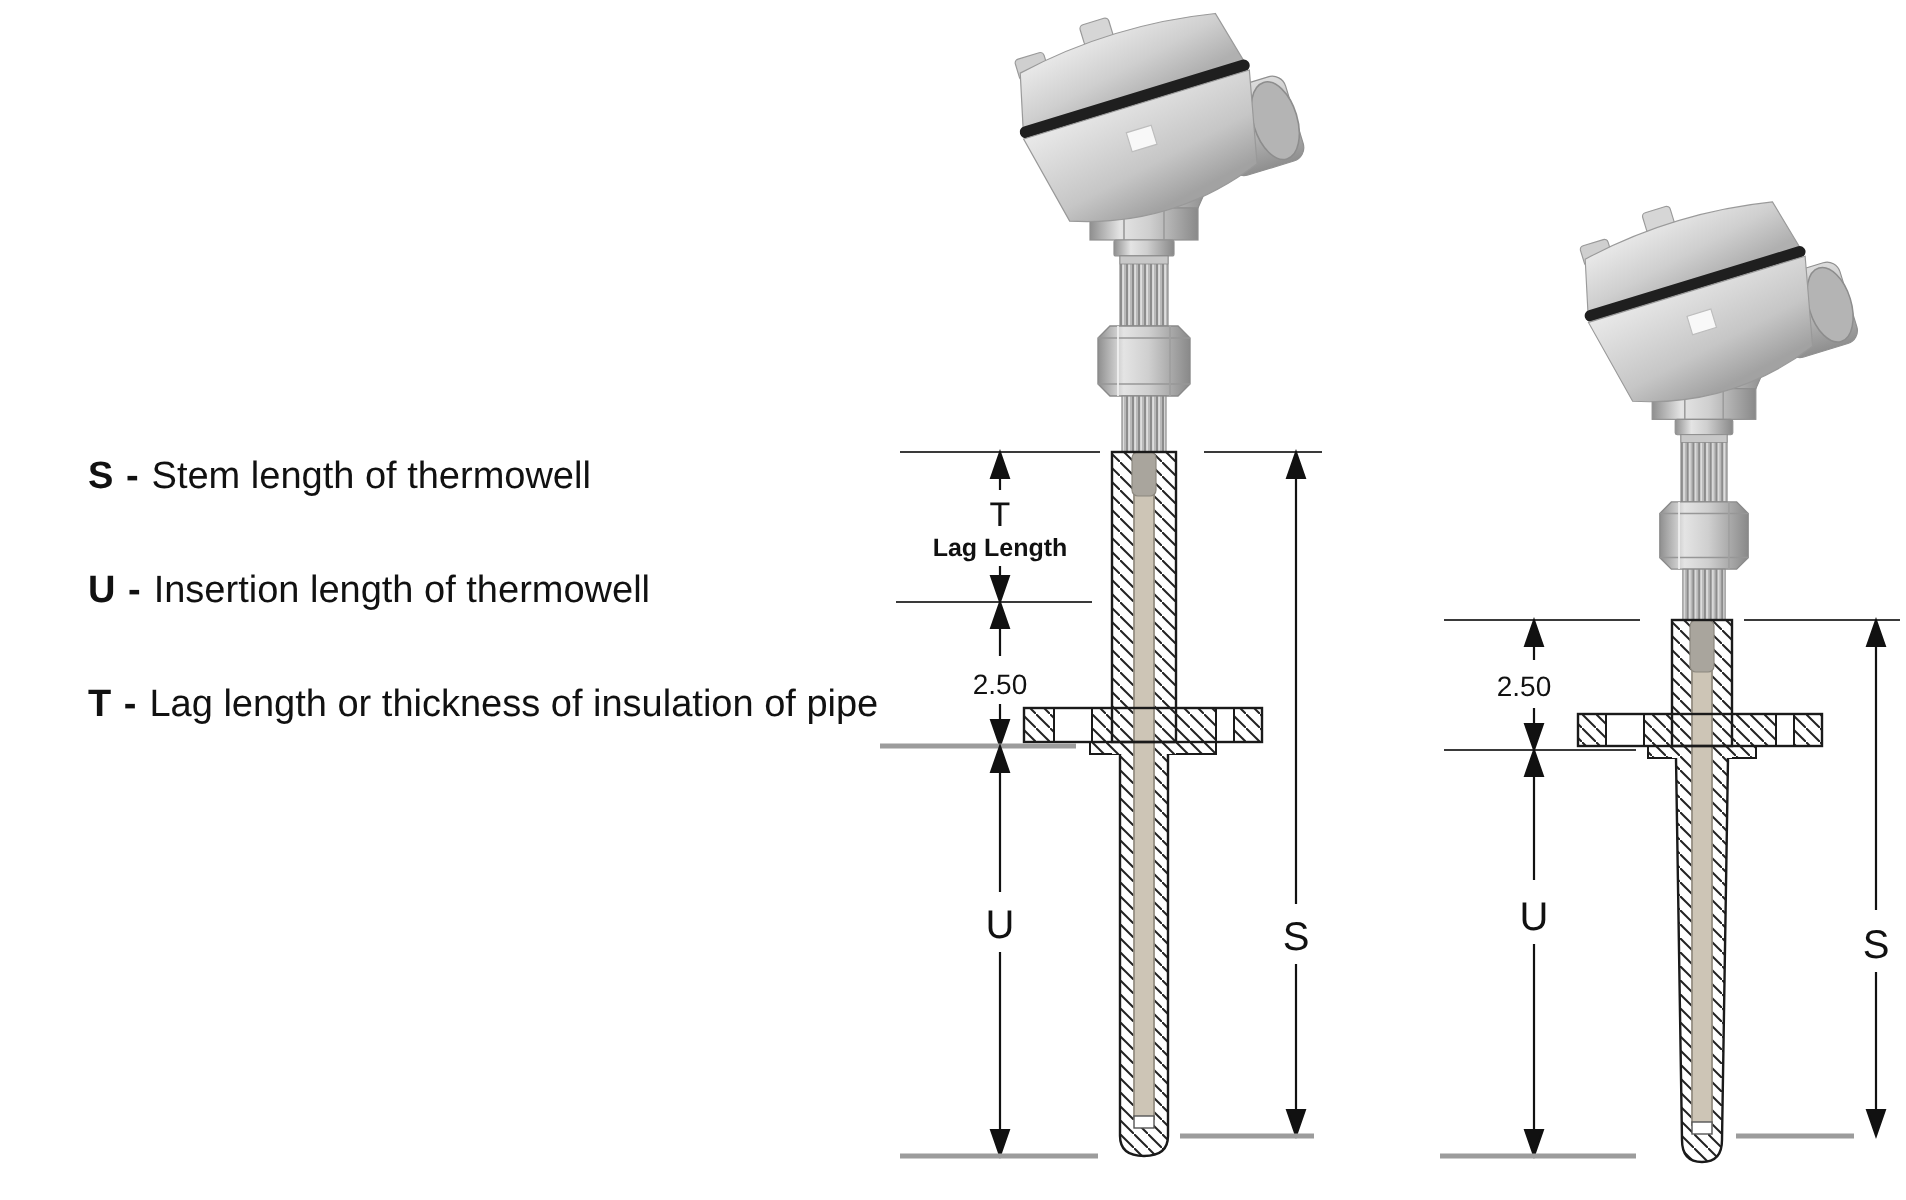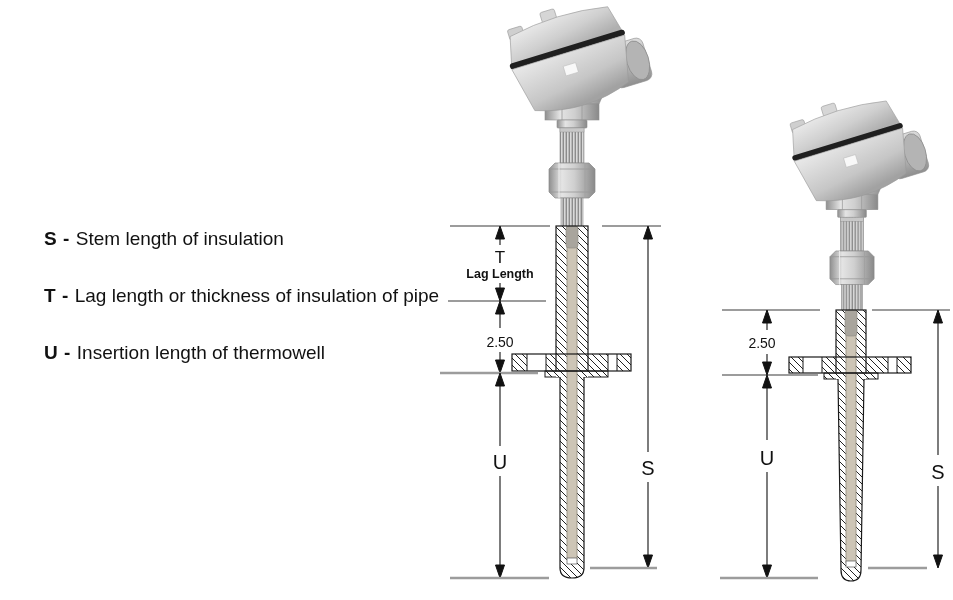--- a/index.html
+++ b/index.html
@@ -15,27 +15,27 @@
   .dimlabel-small{font-size:14px;}
   .dimlabel-bold{font-size:12.5px;font-weight:bold;}
 </style>
 </head>
 <body>
 
 <div id="page">
 
   <div id="legend">
     <div class="legend-row">
-      <span class="legend-term">S -</span><span>Stem length of insulation</span>
+      <span class="legend-term">S -</span><span>Stem length of thermowell</span>
+    </div>
+    <div class="legend-row">
+      <span class="legend-term">U -</span><span>Insertion length of thermowell</span>
     </div>
     <div class="legend-row">
       <span class="legend-term">T -</span><span>Lag length or thickness of insulation of pipe</span>
-    </div>
-    <div class="legend-row">
-      <span class="legend-term">U -</span><span>Insertion length of thermowell</span>
     </div>
   </div>
 
   <svg width="953" height="600" viewBox="0 0 953 600">
     <defs>
 
       <pattern id="hatch" width="7" height="7" patternUnits="userSpaceOnUse">
         <rect width="7" height="7" fill="#ffffff"></rect>
         <line x1="-1" y1="-1" x2="8" y2="8" stroke="#222" stroke-width="1"></line>
       </pattern>

